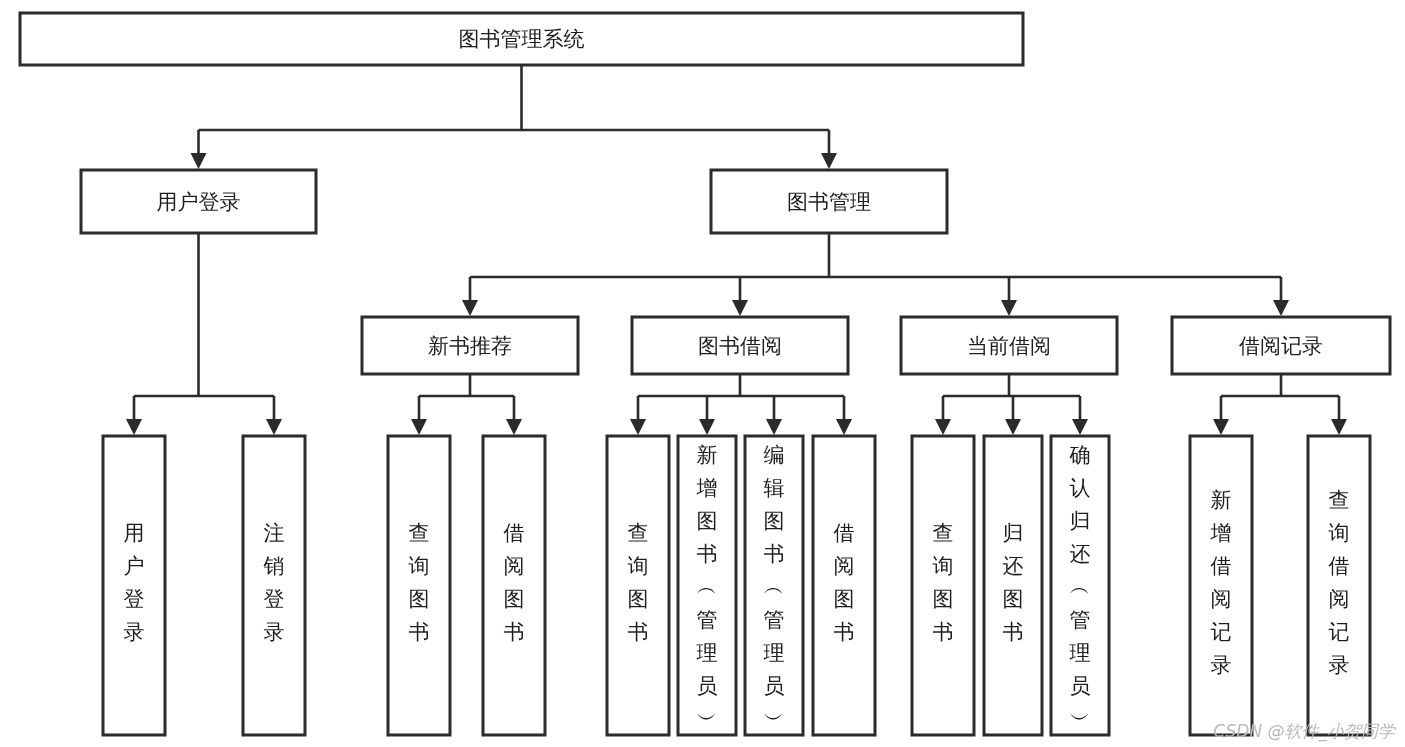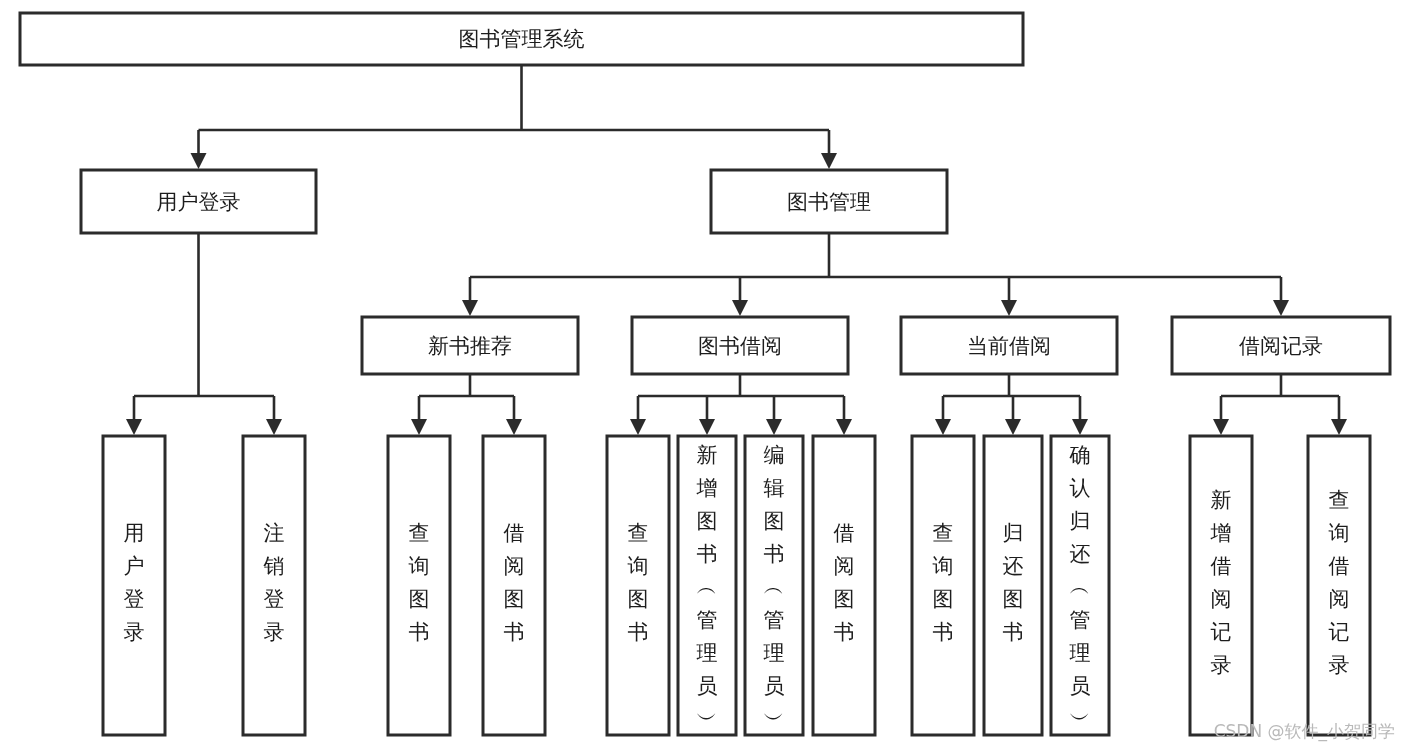--- a/index.html
+++ b/index.html
@@ -55,20 +55,21 @@
   }
   .watermark {
     position: absolute;
     right: 10px;
     bottom: 4px;
     color: #b9b9b9;
     font-size: 17px;
     font-family: "DejaVu Sans", "Liberation Sans", sans-serif;
     white-space: nowrap;
     user-select: none;
+    font-style: italic;
   }
 </style>
 </head>
 <body>
 
 <div id="diagram-root">
   <svg class="diagram" viewBox="0 0 1405 747">
     <g id="connector-layer">
         <g>
           <path d="M 521.5 65 L 521.5 130" class="connector"></path>

